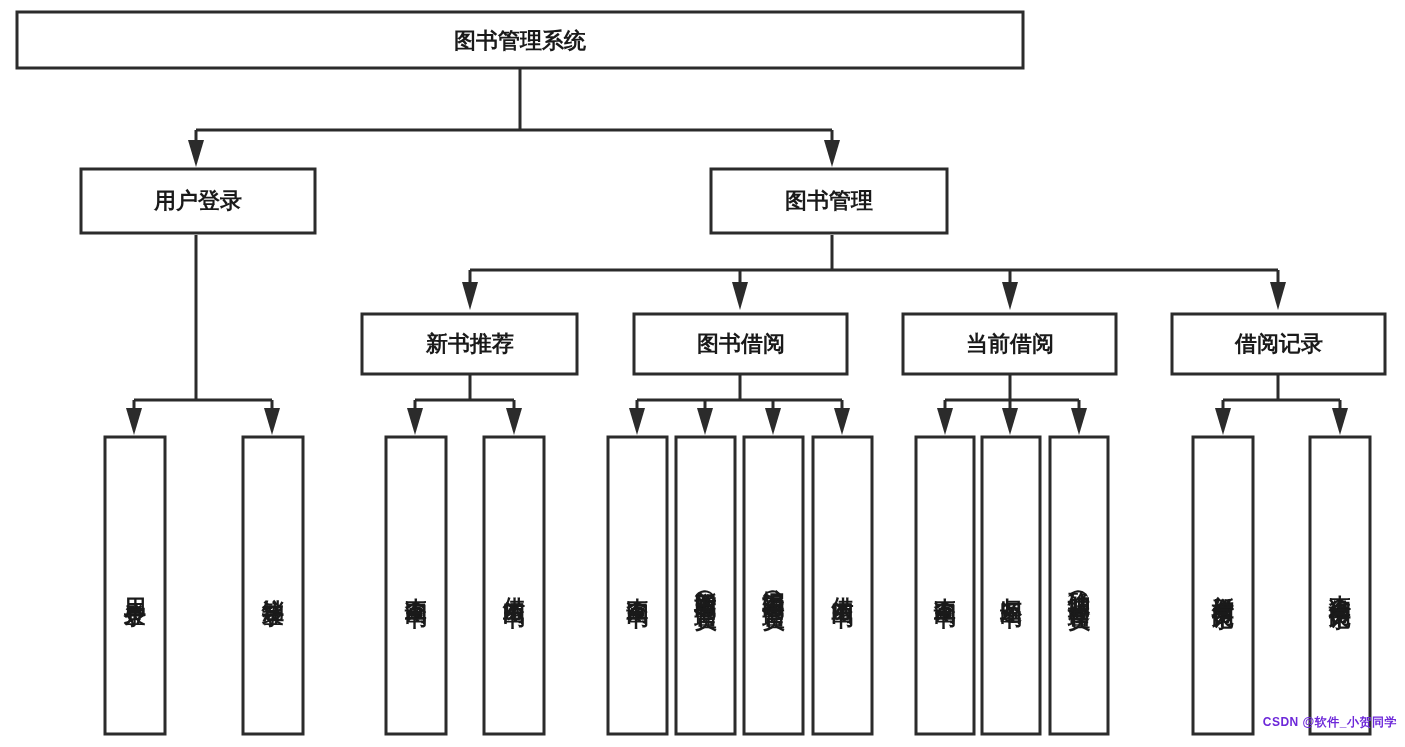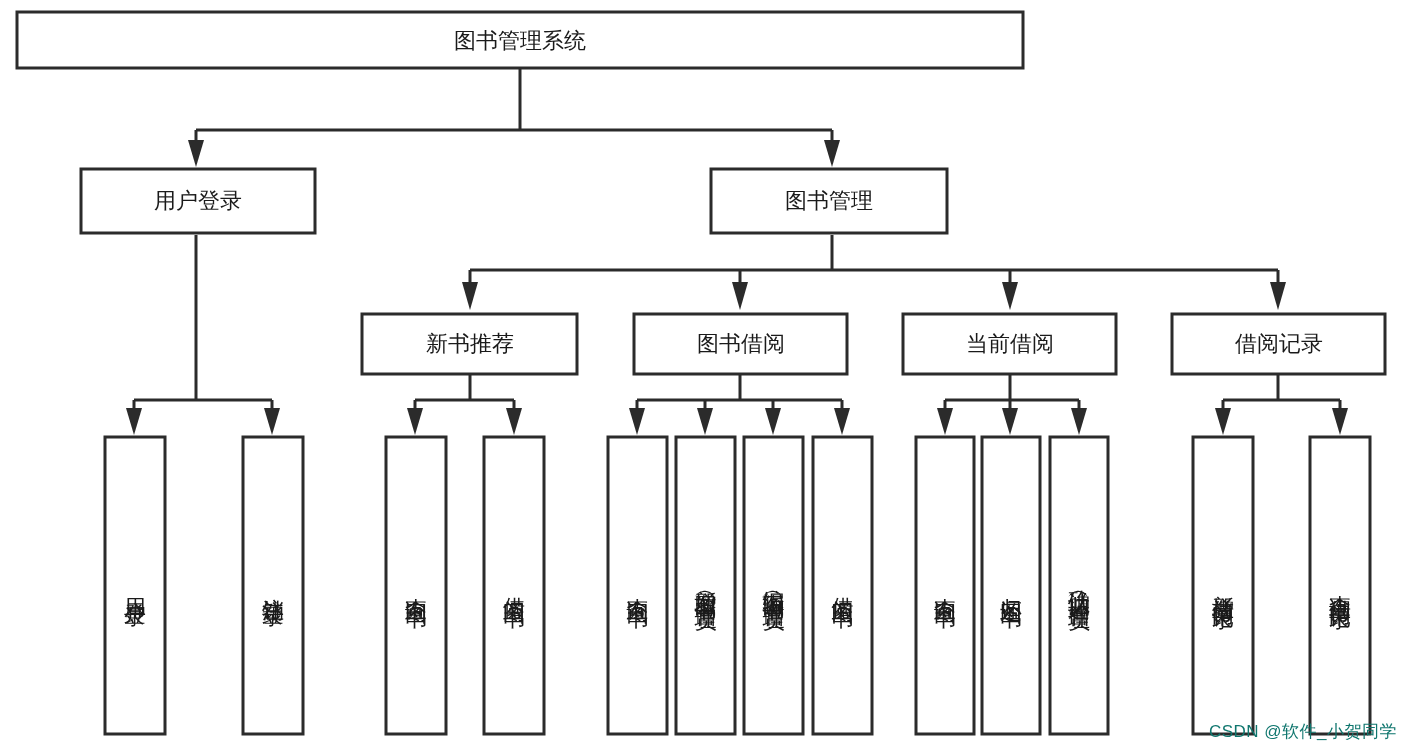--- a/index.html
+++ b/index.html
@@ -9,20 +9,21 @@
   }
   body {
     font-family: "Liberation Sans", "DejaVu Sans", sans-serif;
   }
   #diagram-root {
     position: relative;
     width: 1405px;
     height: 747px;
     background: #ffffff;
     overflow: hidden;
+    font-weight: bold;
   }
   svg.diagram-svg {
     position: absolute;
     left: 0;
     top: 0;
     width: 1405px;
     height: 747px;
   }
   .node-box {
     fill: #ffffff;
@@ -56,24 +57,24 @@
     font-size: 22px;
     line-height: 1;
     letter-spacing: 3px;
     color: #1a1a1a;
     white-space: nowrap;
     pointer-events: none;
   }
   .watermark {
     position: absolute;
     right: 8px;
-    bottom: 4px;
-    font-family: "Liberation Sans", "DejaVu Sans", sans-serif;
-    font-size: 17px;
-    color: #0f766e;
+    bottom: 16px;
+    font-family: "Liberation Sans", "DejaVu Sans", sans-serif;
+    font-size: 12px;
+    color: #6d28d9;
     letter-spacing: 0.5px;
     white-space: nowrap;
   }
 </style>
 </head>
 <body>
 
 <div id="diagram-root">
 
   <svg class="diagram-svg" viewBox="0 0 1405 747" xmlns="http://www.w3.org/2000/svg">

